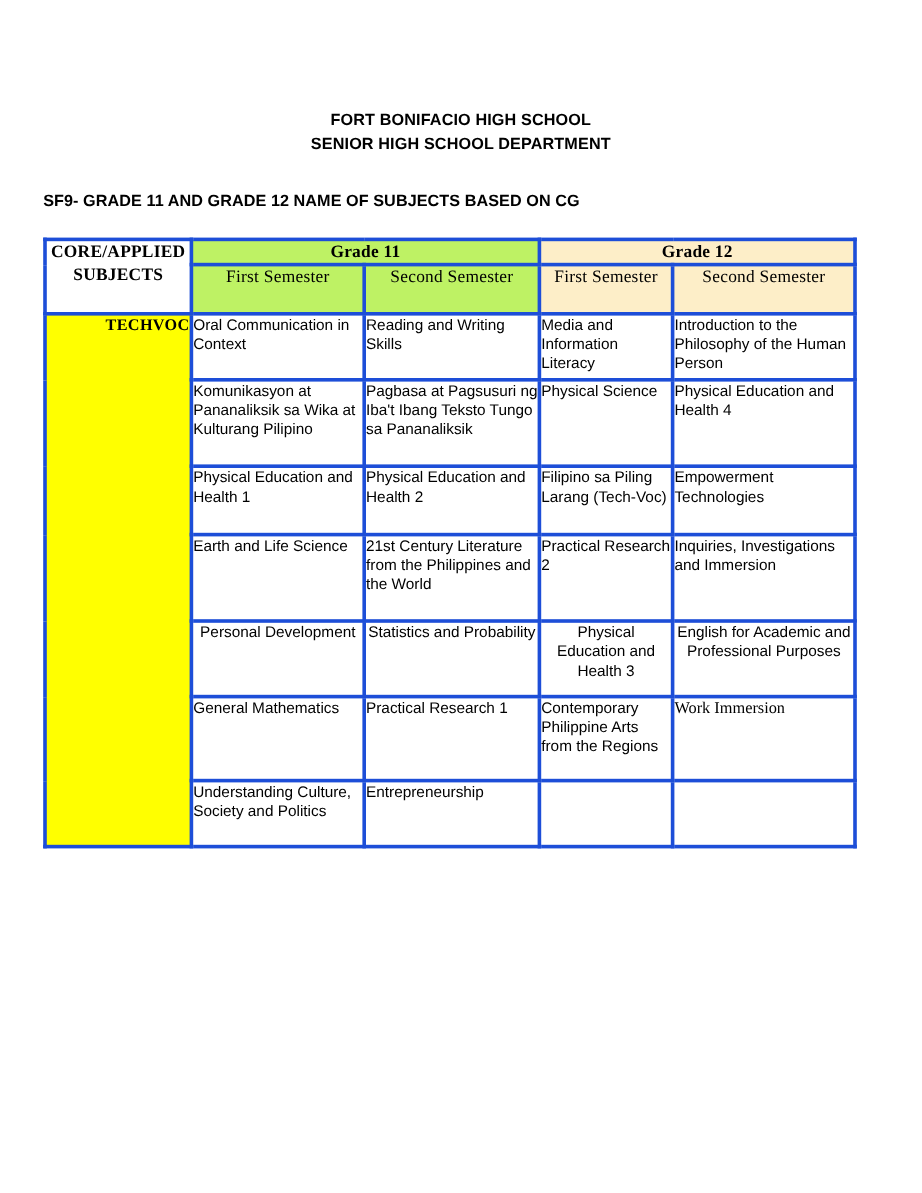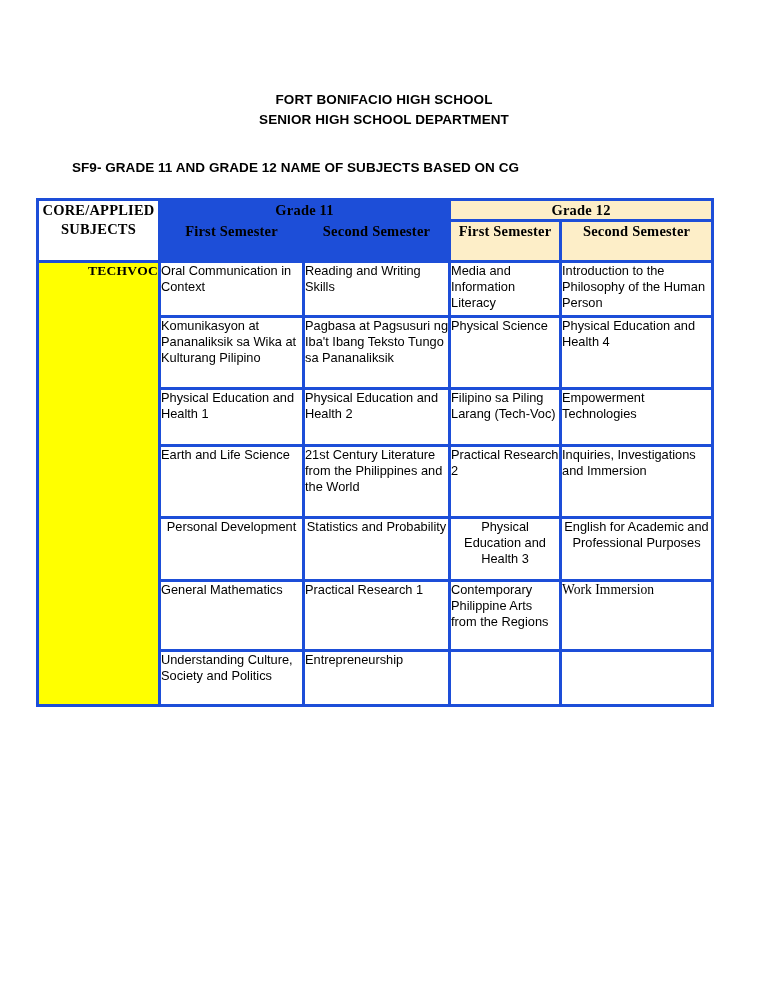--- a/index.html
+++ b/index.html
@@ -46,21 +46,20 @@
   .doc-subtitle {
     position: absolute;
     left: 36px;
     top: 159px;
     font-family: "Liberation Sans", sans-serif;
     font-weight: bold;
     font-size: 13.5px;
     line-height: 18px;
     letter-spacing: 0.05px;
     color: #000;
-    margin-left: 36px;
   }
 
   
   .subjects-table {
     position: absolute;
     left: 36px;
     top: 198px;
     width: 675px;
     border-collapse: collapse;
     table-layout: fixed;
@@ -101,28 +100,28 @@
     font-weight: bold;
     font-size: 14.5px;
     line-height: 18px;
     padding: 13px 4px 13px 4px;
     letter-spacing: 0.2px;
   }
   .th-sem {
     text-align: center;
     vertical-align: middle;
     font-family: "Liberation Serif", serif;
-    font-weight: bold;
+    font-weight: normal;
     font-size: 14.5px;
     line-height: 19px;
     padding: 9px 5px 9px 5px;
     letter-spacing: 0.2px;
     height: 38px;
   }
-  .bg-pink  { background: #1d4ed8; }
+  .bg-pink  { background: #bef264; }
   .bg-cream { background: #fdeec8; }
 
   
   .td-cat {
     background: #ffff00;
     vertical-align: middle;
     text-align: right;
     font-family: "Liberation Serif", serif;
     font-weight: bold;
     font-size: 13.5px;

